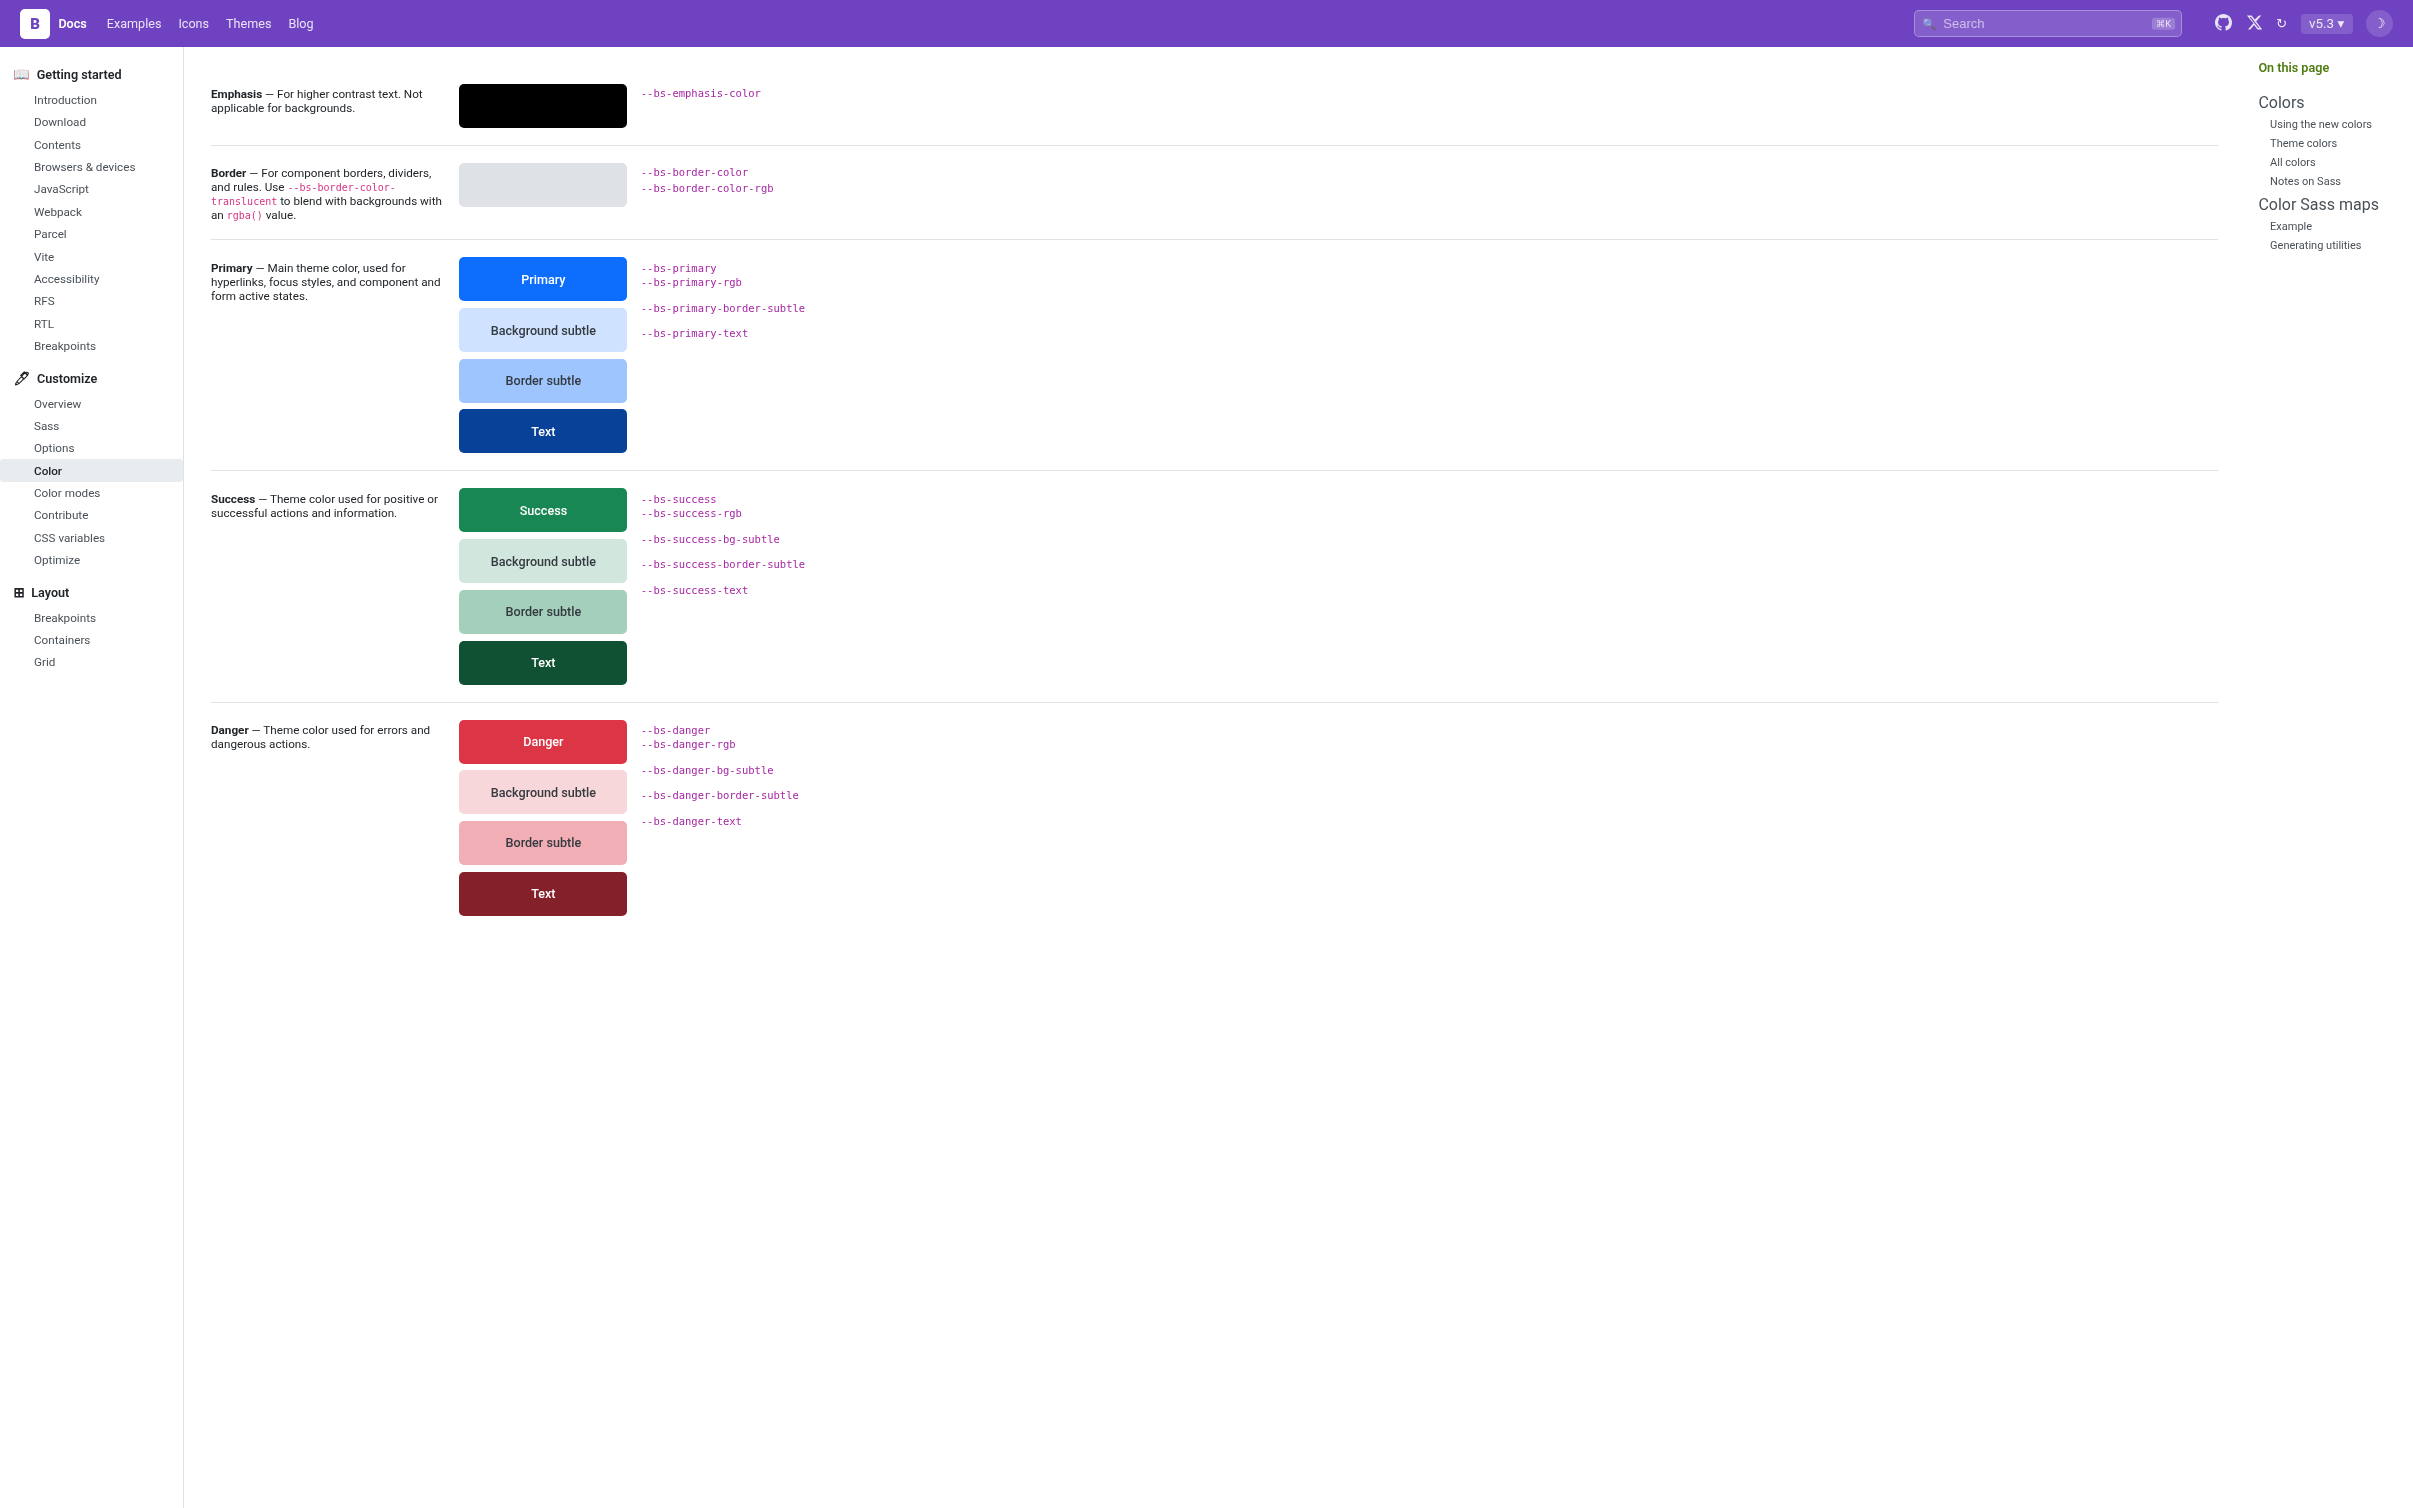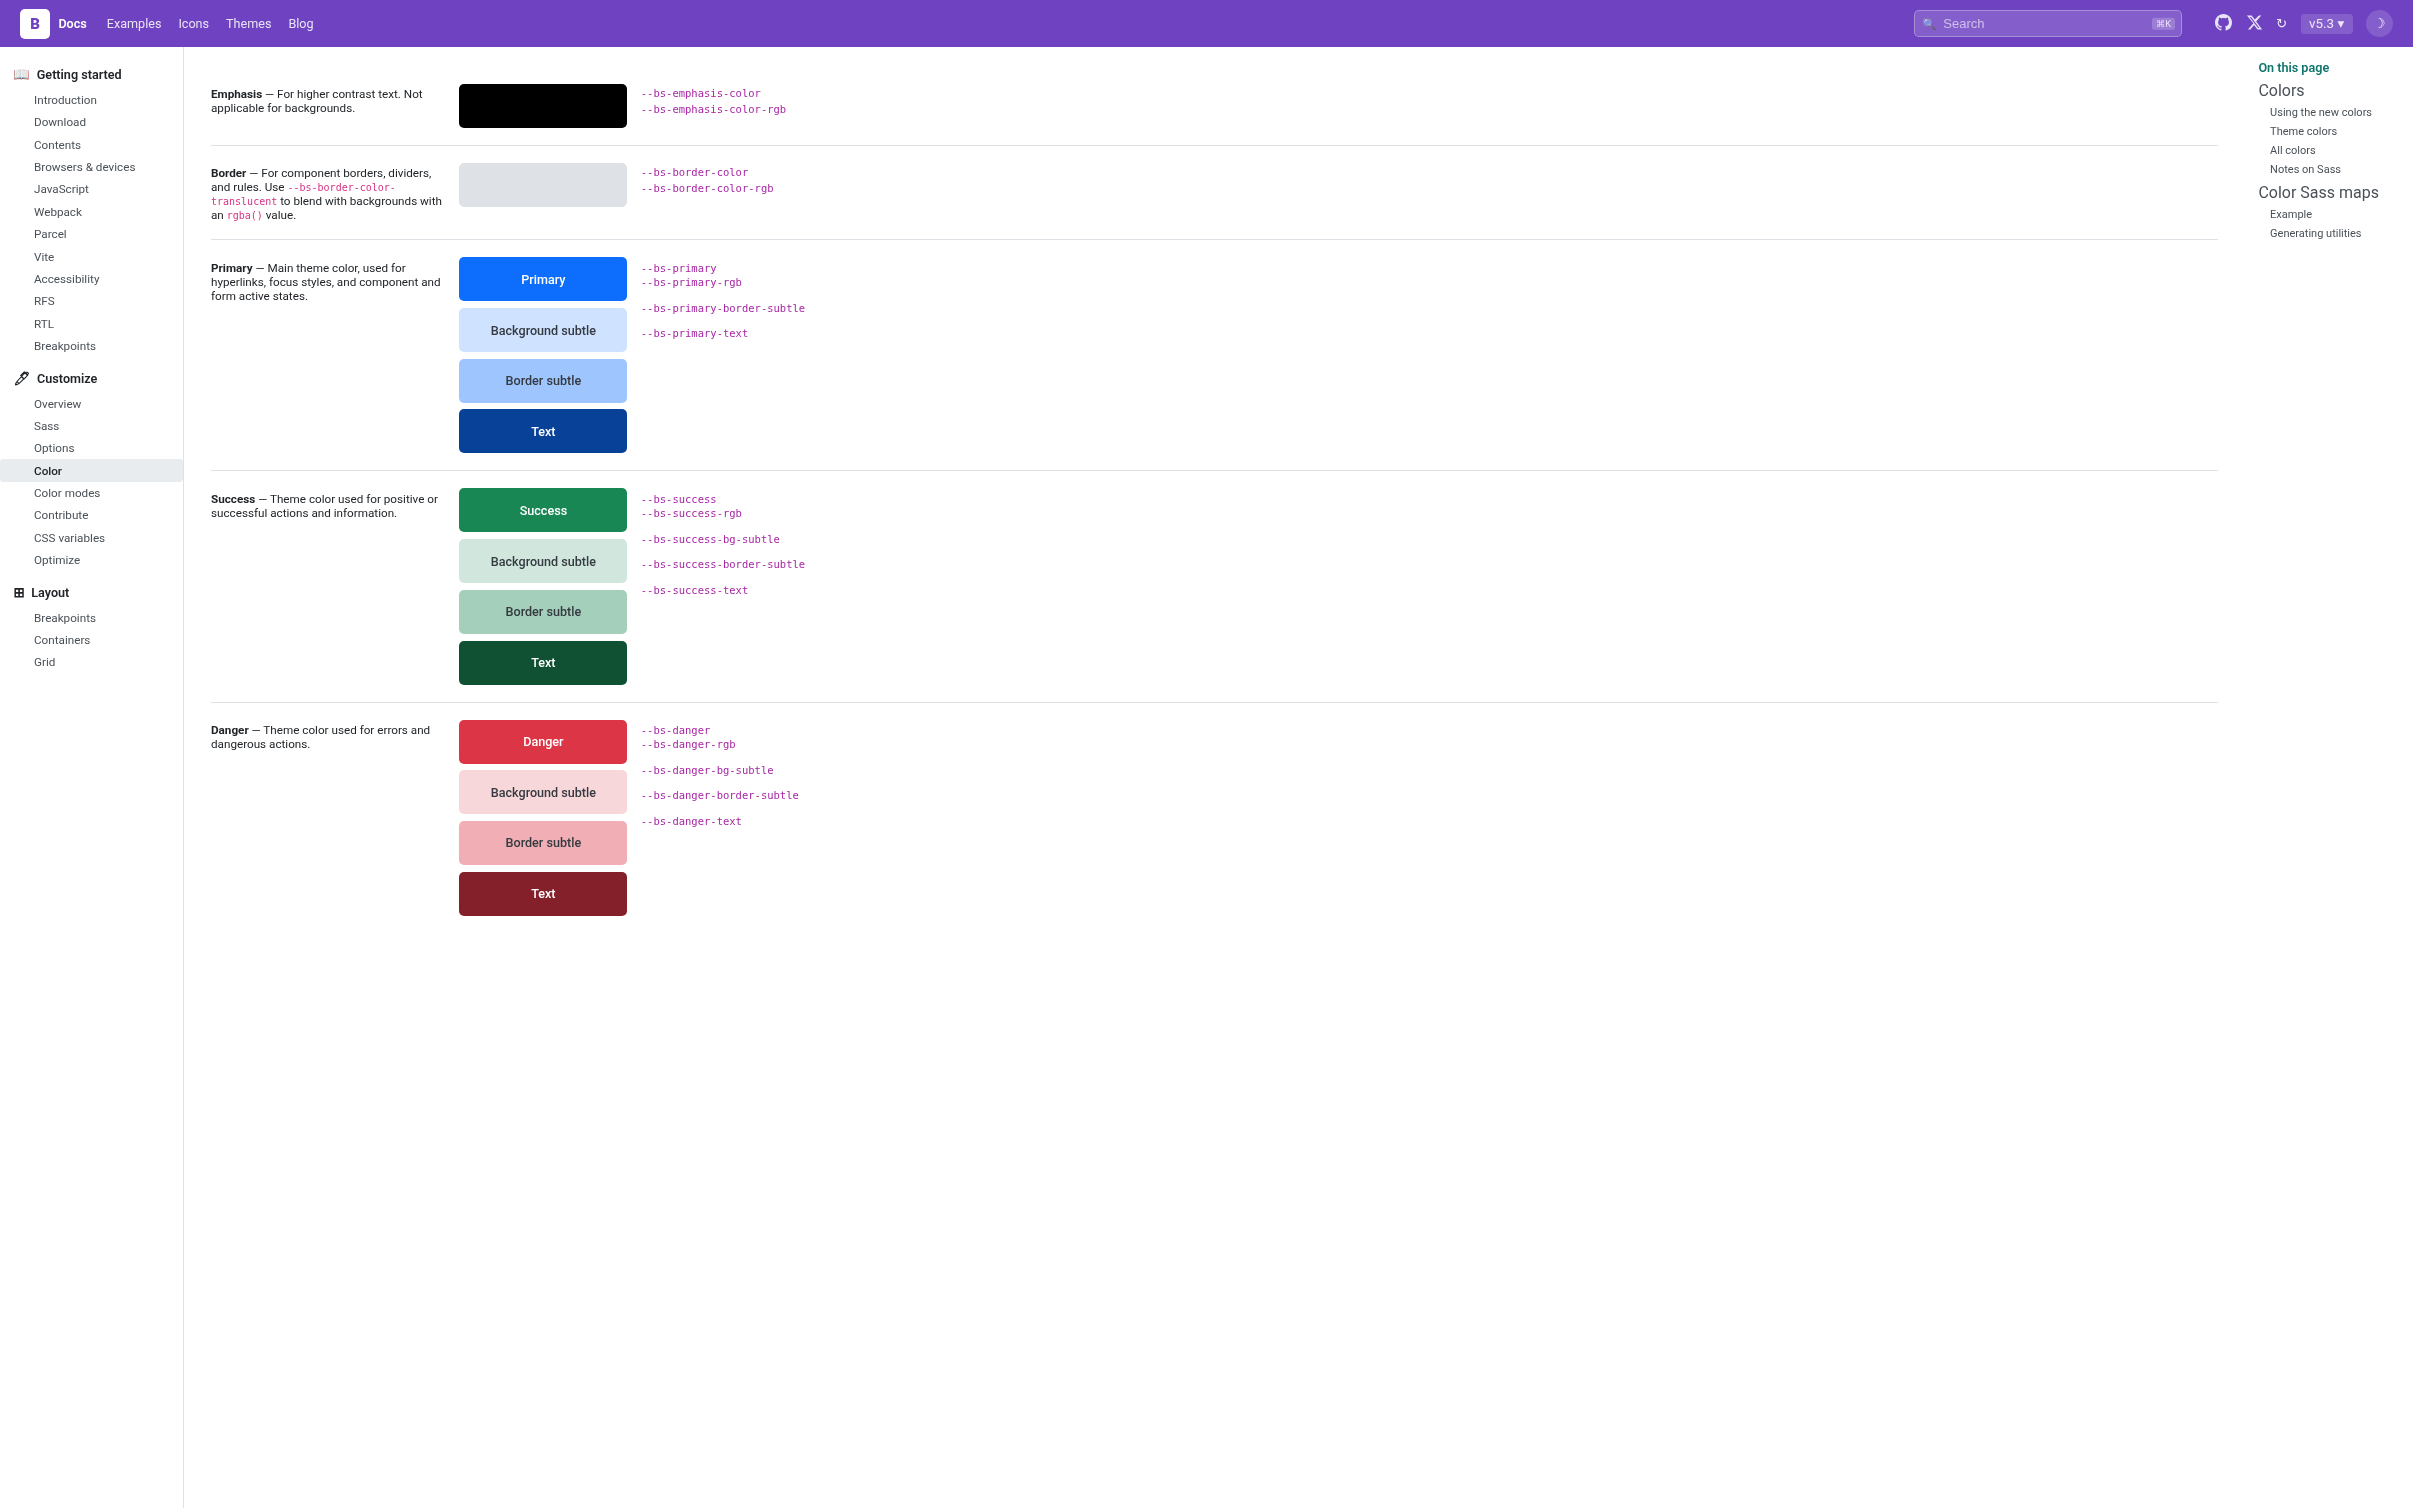--- a/index.html
+++ b/index.html
@@ -222,22 +222,22 @@
     
     .on-this-page {
       width: 168px;
       flex-shrink: 0;
       padding: 13.4px 13.4px;
       overflow-y: auto;
     }
     .on-this-page-title {
       font-size: 12.6px;
       font-weight: 600;
-      margin-bottom: 6px;
-      color: #0f766e;
+      margin-bottom: 18px;
+      color: #4d7c0f;
     }
     .on-this-page ul {
       list-style: none;
     }
     .on-this-page ul li {
       margin-bottom: 5px;
     }
     .on-this-page ul li a {
       color: #495057;
       text-decoration: none;
@@ -395,21 +395,20 @@
 
       <div class="color-row">
         <div class="color-desc">
           <span><strong>Emphasis</strong> — For higher contrast text. Not applicable for backgrounds.</span>
         </div>
         <div class="color-swatches">
           <div class="swatch" style="background:#000000;"></div>
         </div>
         <div class="color-vars">
           <span class="color-var">--bs-emphasis-color</span>
-          <span class="color-var">--bs-emphasis-color-rgb</span>
         </div>
       </div>
 
       <div class="color-row">
         <div class="color-desc">
           <span><strong>Border</strong> — For component borders, dividers, and rules. Use <code class="inline-code">--bs-border-color-translucent</code> to blend with backgrounds with an <code class="inline-code">rgba()</code> value.</span>
         </div>
         <div class="color-swatches">
           <div class="swatch swatch-dark-text" style="background:#dee2e6; border-color:#dee2e6;"></div>
         </div>

